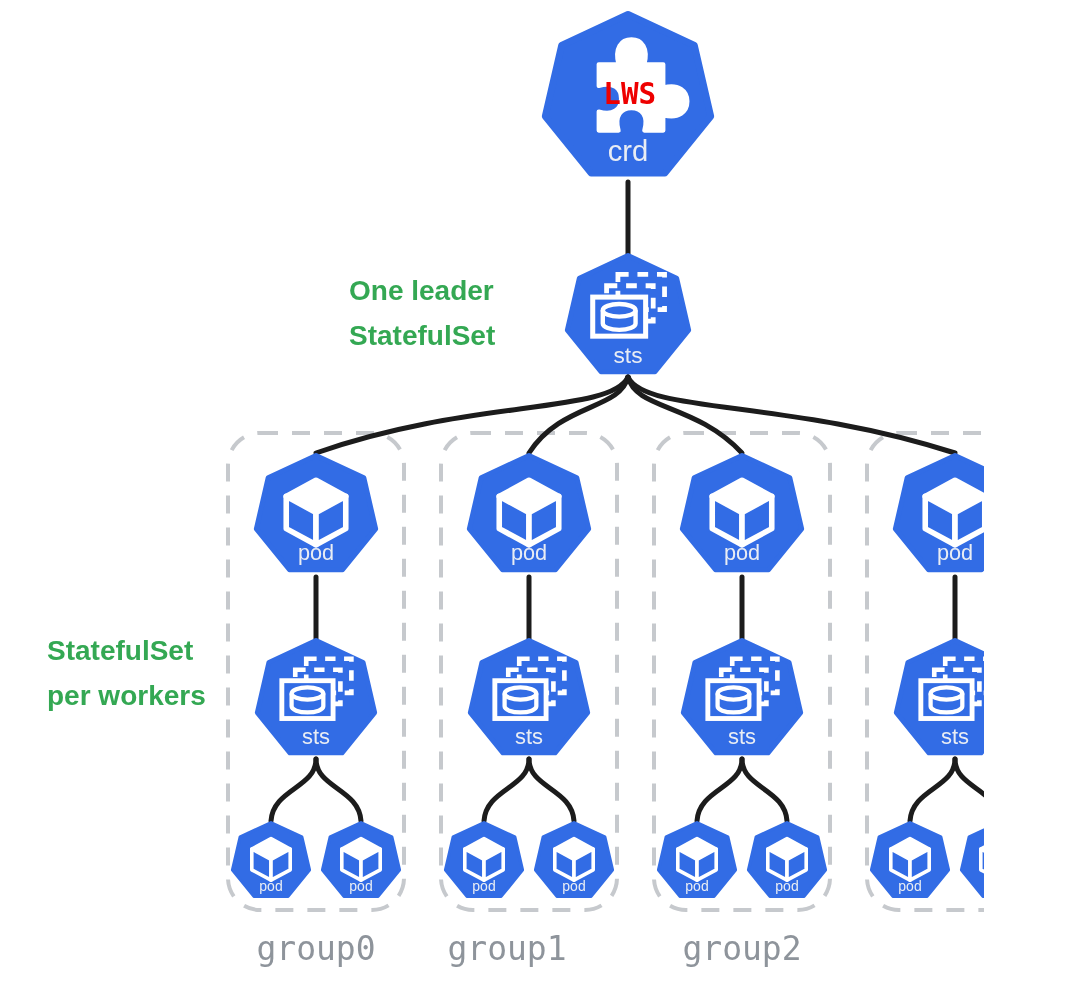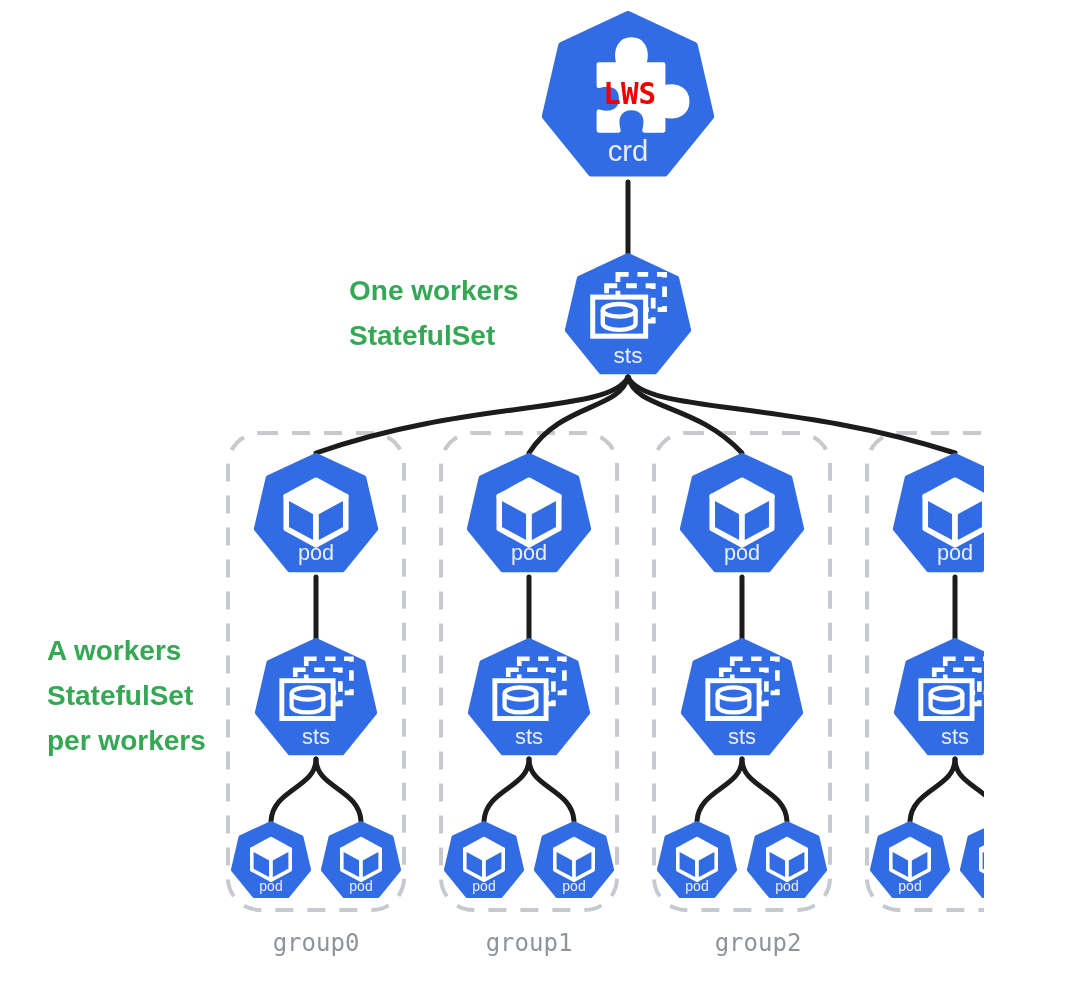--- a/index.html
+++ b/index.html
@@ -18,21 +18,21 @@
     font-family:"DejaVu Sans Mono", monospace;
     font-weight:bold; fill:#EE0000; text-anchor:middle;
   }
   .note {
     position:absolute; font-weight:bold; color:#34A853;
     font-size:28px; line-height:45px; white-space:nowrap;
   }
   .group-label {
     position:absolute; width:176px; text-align:center;
     font-family:"DejaVu Sans Mono", monospace;
-    font-size:24px; color:#8E949B;
+    font-size:33px; color:#8E949B;
   }
 </style>
 </head>
 <body>
 
 <div class="stage">
 
   <svg width="0" height="0" style="position:absolute" aria-hidden="true">
     <defs>
       <g id="hepta">
@@ -102,25 +102,24 @@
 
   <div class="node" style="left:565px; top:253px; width:126px; height:126px;">
     <svg viewBox="0 0 100 100">
       <use href="#hepta"></use>
       <use href="#stsicon"></use>
       <text x="50" y="87" class="hepta-label" font-size="18">sts</text>
     </svg>
   </div>
 
   <div class="note" style="left:349px; top:268px;">
-    <div>One workers</div>
+    <div>One leader</div>
     <div>StatefulSet</div>
   </div>
   <div class="note" style="left:47px; top:628px;">
-    <div>A workers</div>
     <div>StatefulSet</div>
     <div>per workers</div>
   </div>
 
   <div class="node" style="left:254px; top:453px; width:124px; height:124px;">
     <svg viewBox="0 0 100 100">
       <use href="#hepta"></use>
       <use href="#cube"></use>
       <text x="50" y="86" class="hepta-label" font-size="17.5">pod</text>
     </svg>
@@ -169,21 +168,21 @@
       <text x="50" y="87" class="hepta-label" font-size="17.5">pod</text>
     </svg>
   </div>
   <div class="node" style="left:534px; top:821px; width:80px; height:80px;">
     <svg viewBox="0 0 100 100">
       <use href="#hepta"></use>
       <use href="#cube"></use>
       <text x="50" y="87" class="hepta-label" font-size="17.5">pod</text>
     </svg>
   </div>
-  <div class="group-label" style="left:441px; top:929px;">group1</div>
+  <div class="group-label" style="left:419px; top:929px;">group1</div>
 
   <div class="node" style="left:680px; top:453px; width:124px; height:124px;">
     <svg viewBox="0 0 100 100">
       <use href="#hepta"></use>
       <use href="#cube"></use>
       <text x="50" y="86" class="hepta-label" font-size="17.5">pod</text>
     </svg>
   </div>
   <div class="node" style="left:681px; top:638px; width:122px; height:122px;">
     <svg viewBox="0 0 100 100">
@@ -199,21 +198,21 @@
       <text x="50" y="87" class="hepta-label" font-size="17.5">pod</text>
     </svg>
   </div>
   <div class="node" style="left:747px; top:821px; width:80px; height:80px;">
     <svg viewBox="0 0 100 100">
       <use href="#hepta"></use>
       <use href="#cube"></use>
       <text x="50" y="87" class="hepta-label" font-size="17.5">pod</text>
     </svg>
   </div>
-  <div class="group-label" style="left:670px; top:929px;">group2</div>
+  <div class="group-label" style="left:654px; top:929px;">group2</div>
 
   <div class="node" style="left:893px; top:453px; width:124px; height:124px;">
     <svg viewBox="0 0 100 100">
       <use href="#hepta"></use>
       <use href="#cube"></use>
       <text x="50" y="86" class="hepta-label" font-size="17.5">pod</text>
     </svg>
   </div>
   <div class="node" style="left:894px; top:638px; width:122px; height:122px;">
     <svg viewBox="0 0 100 100">

